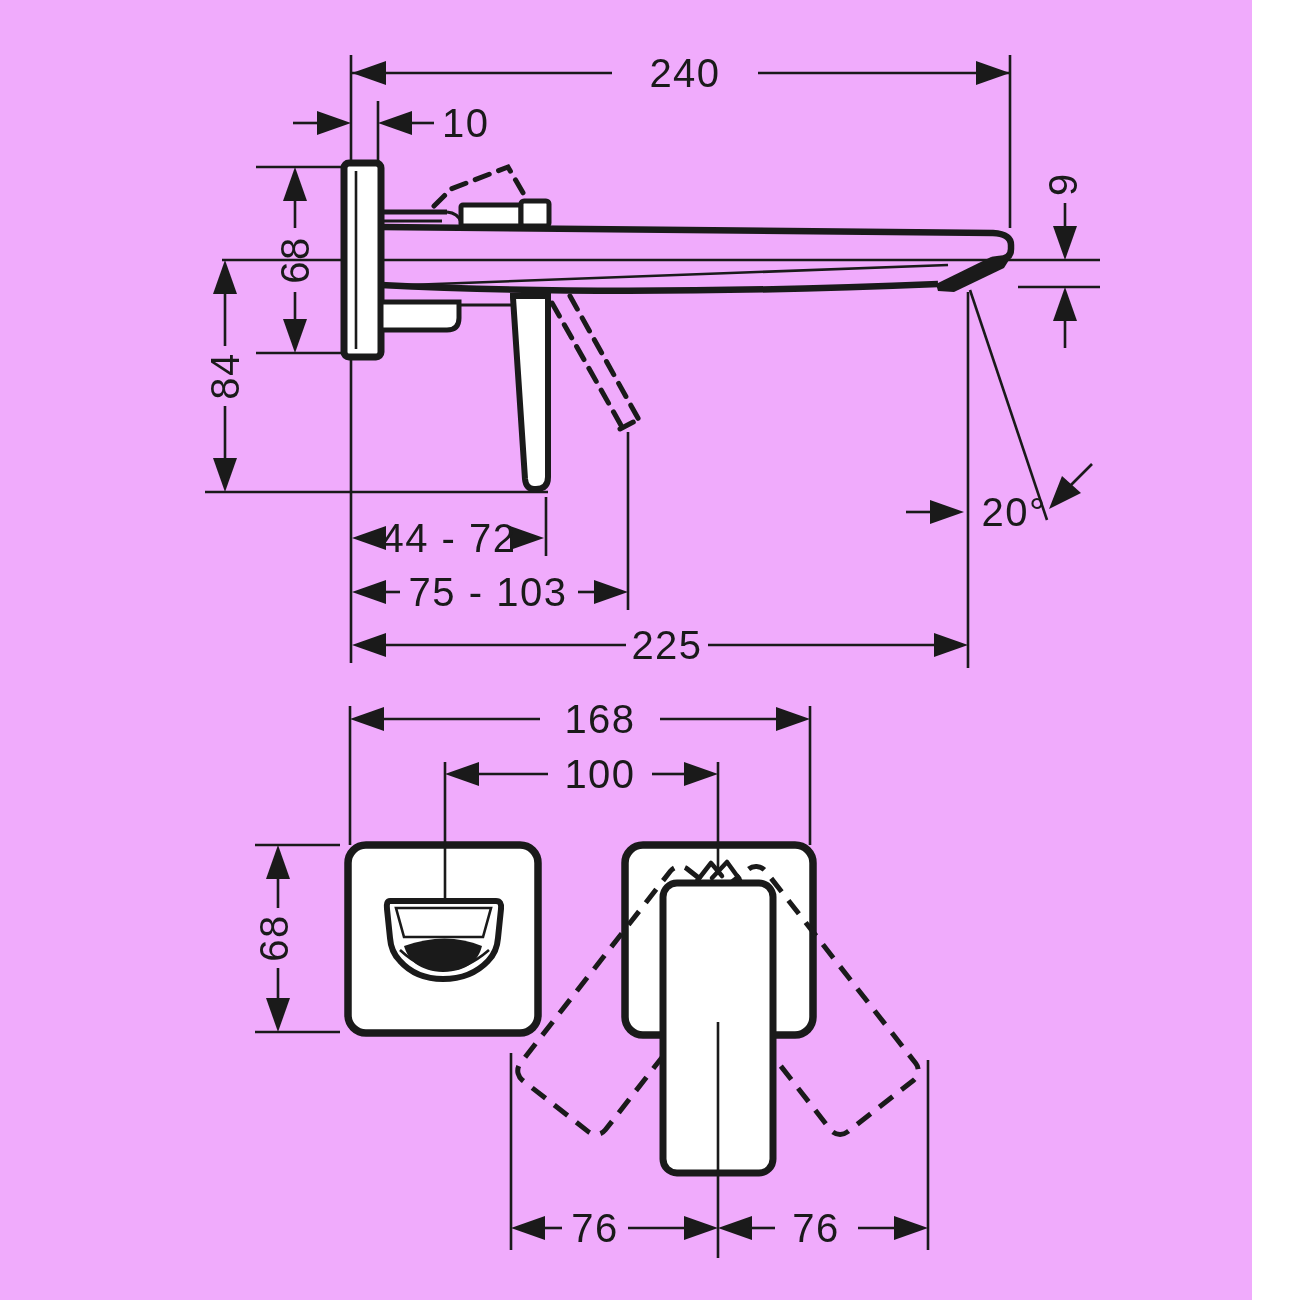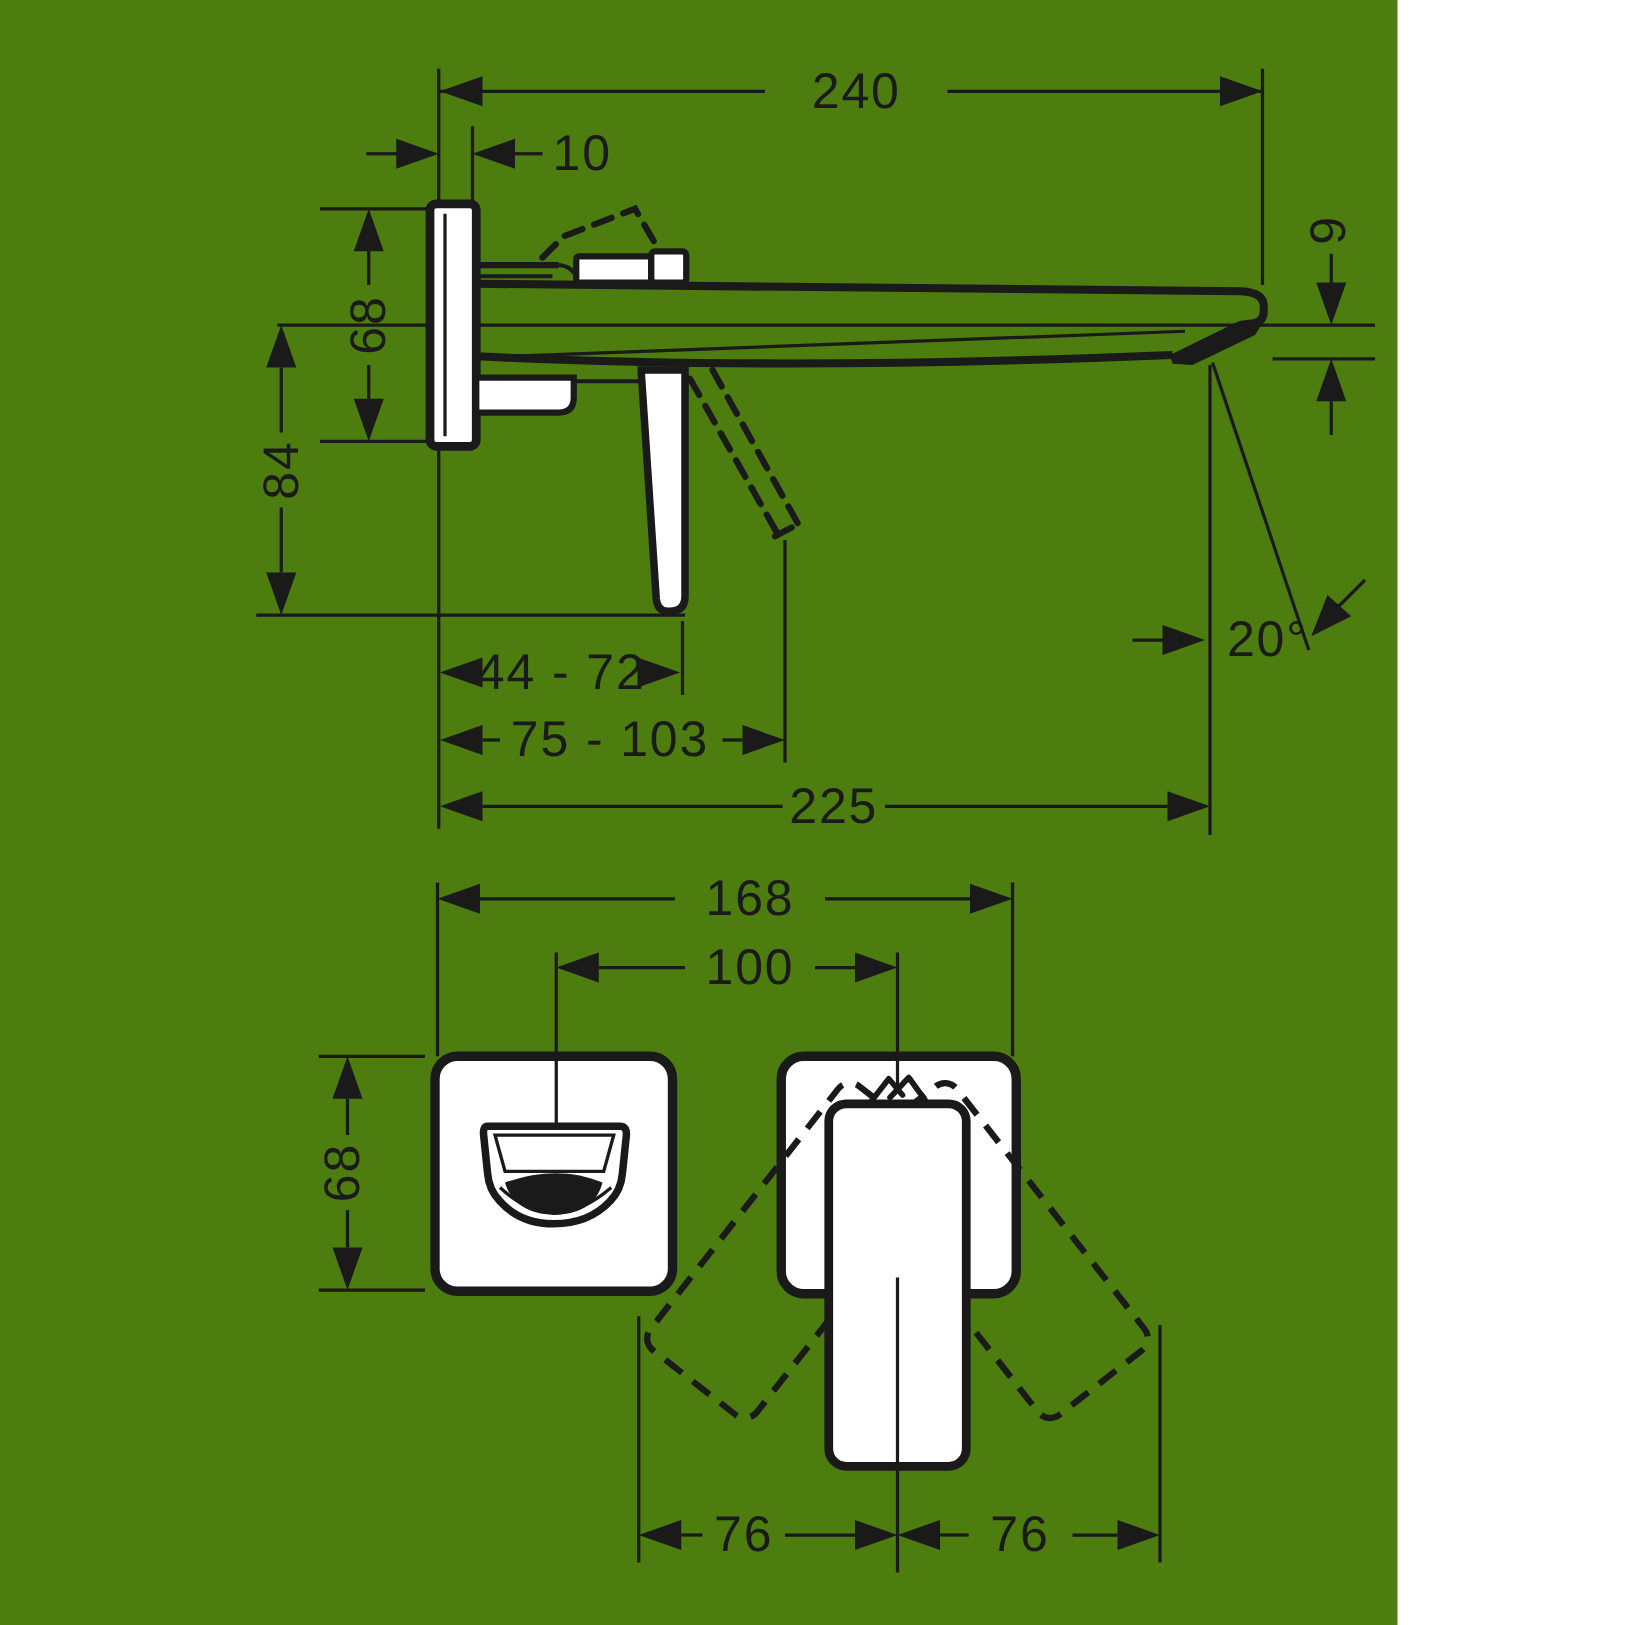--- a/index.html
+++ b/index.html
@@ -1,16 +1,16 @@
 <!DOCTYPE html>
 <html><head>
 <meta charset="utf-8">
 <style>
   html,body{margin:0;padding:0;background:#ffffff;}
-  .stage{width:1118px;height:1300px;position:relative;background:#4d7c0f;overflow:hidden;text-decoration:underline;}
+  .stage{width:1252px;height:1300px;position:relative;background:#f0abfc;overflow:hidden;text-decoration:underline;}
   svg{display:block;}
   svg *{vector-effect:none;}
   .ln{stroke:#1a1a1a;stroke-width:2.6;fill:none;}
   .ln3{stroke:#1a1a1a;stroke-width:3.2;fill:none;}
   .mid{stroke:#1a1a1a;stroke-width:5;fill:none;}
   .thick{stroke:#1a1a1a;stroke-width:6.5;fill:none;}
   .thick-w{stroke:#1a1a1a;stroke-width:7;fill:#ffffff;}
   .thick-w2{stroke:#1a1a1a;stroke-width:7.5;fill:#ffffff;}
   .mid-w{stroke:#1a1a1a;stroke-width:5;fill:#ffffff;}
   .blk{fill:#1a1a1a;stroke:none;}

